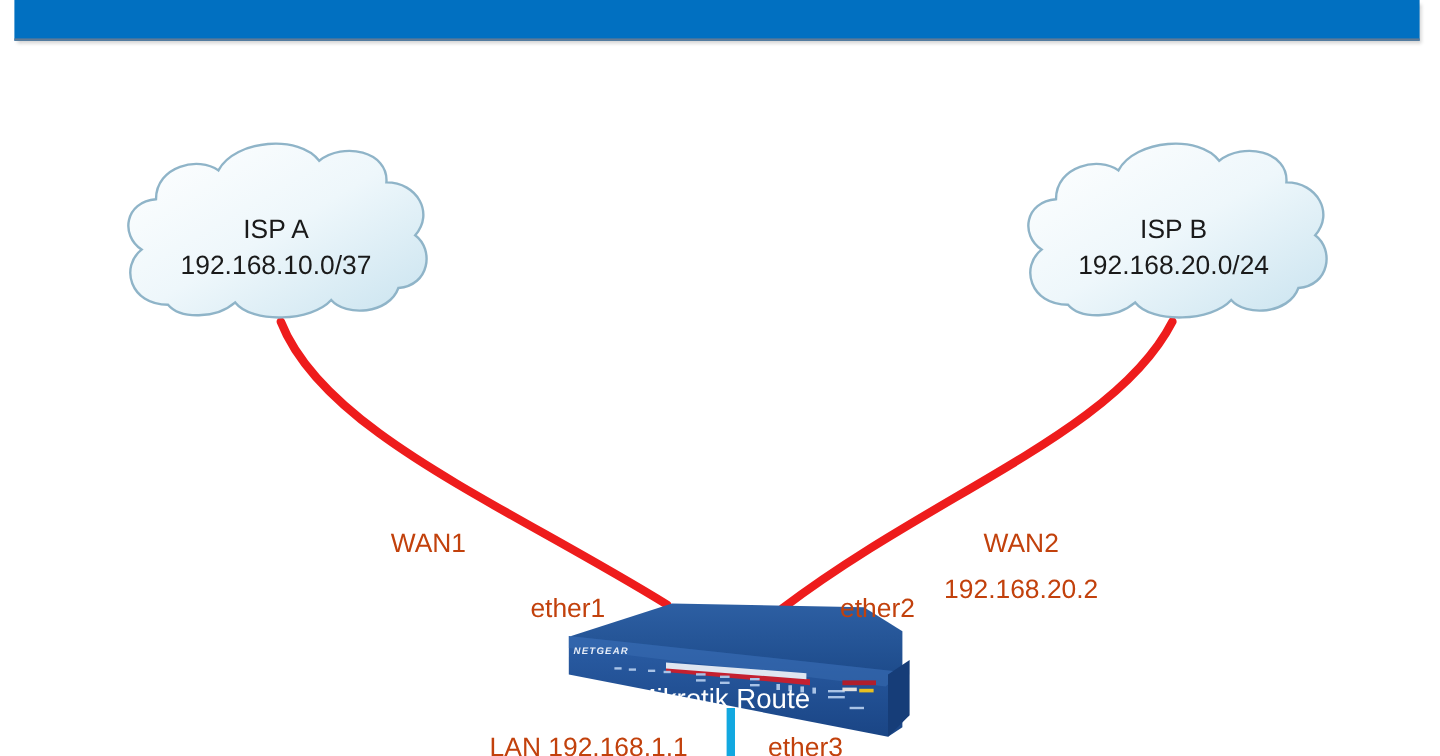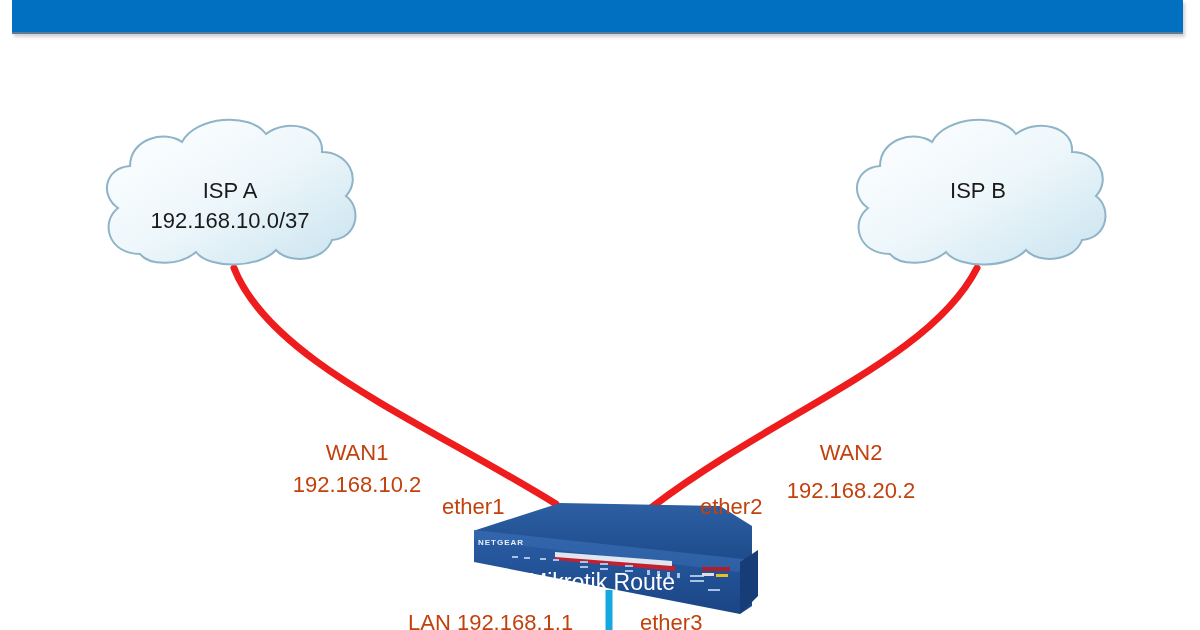--- a/index.html
+++ b/index.html
@@ -6,21 +6,21 @@
     body { width: 1200px; height: 630px; position: relative; overflow: hidden;
            font-family: "Liberation Sans", sans-serif; }
     .header-bar { position: absolute; left: 12px; top: 0; width: 1171px; height: 32px;
                   background: #0170c1; border-bottom: 2px solid #5f7a96;
                   box-shadow: 2px 3px 3px rgba(0,0,0,0.18); }
     svg.canvas { position: absolute; left: 0; top: 0; }
     .lbl { position: absolute; color: #c2410c; font-size: 22px; line-height: 26px;
            text-align: center; white-space: nowrap; }
     .cloud-label { position: absolute; text-align: center; color: #1a1a1a; font-size: 22px; line-height: 30px; white-space: nowrap; }
     .router-title { position: absolute; color: #ffffff; font-size: 23px; white-space: nowrap; }
-    .brand { position: absolute; color: #e8eef8; font-size: 8px; font-weight: bold; letter-spacing: 1px; white-space: nowrap; }
+    .brand { position: absolute; color: #e8eef8; font-size: 8px; font-style: italic; font-weight: bold; letter-spacing: 1px; white-space: nowrap; }
   </style>
 </head>
 <body>
 
 <div class="header-bar"></div>
 
 <svg class="canvas" width="1200" height="630" viewBox="0 0 1200 630">
   <defs>
     <linearGradient id="cloudFill" x1="0" y1="0" x2="1" y2="1">
       <stop offset="0" stop-color="#ffffff"></stop>
@@ -88,25 +88,25 @@
     <rect x="716" y="574" width="12" height="3" fill="#e8c020"></rect>
   </g>
 </svg>
 
 <div class="cloud-label" style="left:130px; top:176px; width:200px;">
   <div>ISP A</div>
   <div>192.168.10.0/37</div>
 </div>
 <div class="cloud-label" style="left:878px; top:176px; width:200px;">
   <div>ISP B</div>
+  <div>192.168.20.0/24</div>
 </div>
 
 <div class="lbl" style="left:282px; top:440px; width:150px;">
   <div>WAN1</div>
-  <div style="margin-top:6px;">192.168.10.2</div>
 </div>
 <div class="lbl" style="left:442px; top:494px;">ether1</div>
 
 <div class="lbl" style="left:776px; top:440px; width:150px;">
   <div>WAN2</div>
   <div style="margin-top:12px;">192.168.20.2</div>
 </div>
 <div class="lbl" style="left:700px; top:494px;">ether2</div>
 
 <div class="router-title" style="left:528px; top:525px;margin-top:44px;">Mikrotik Route</div>

